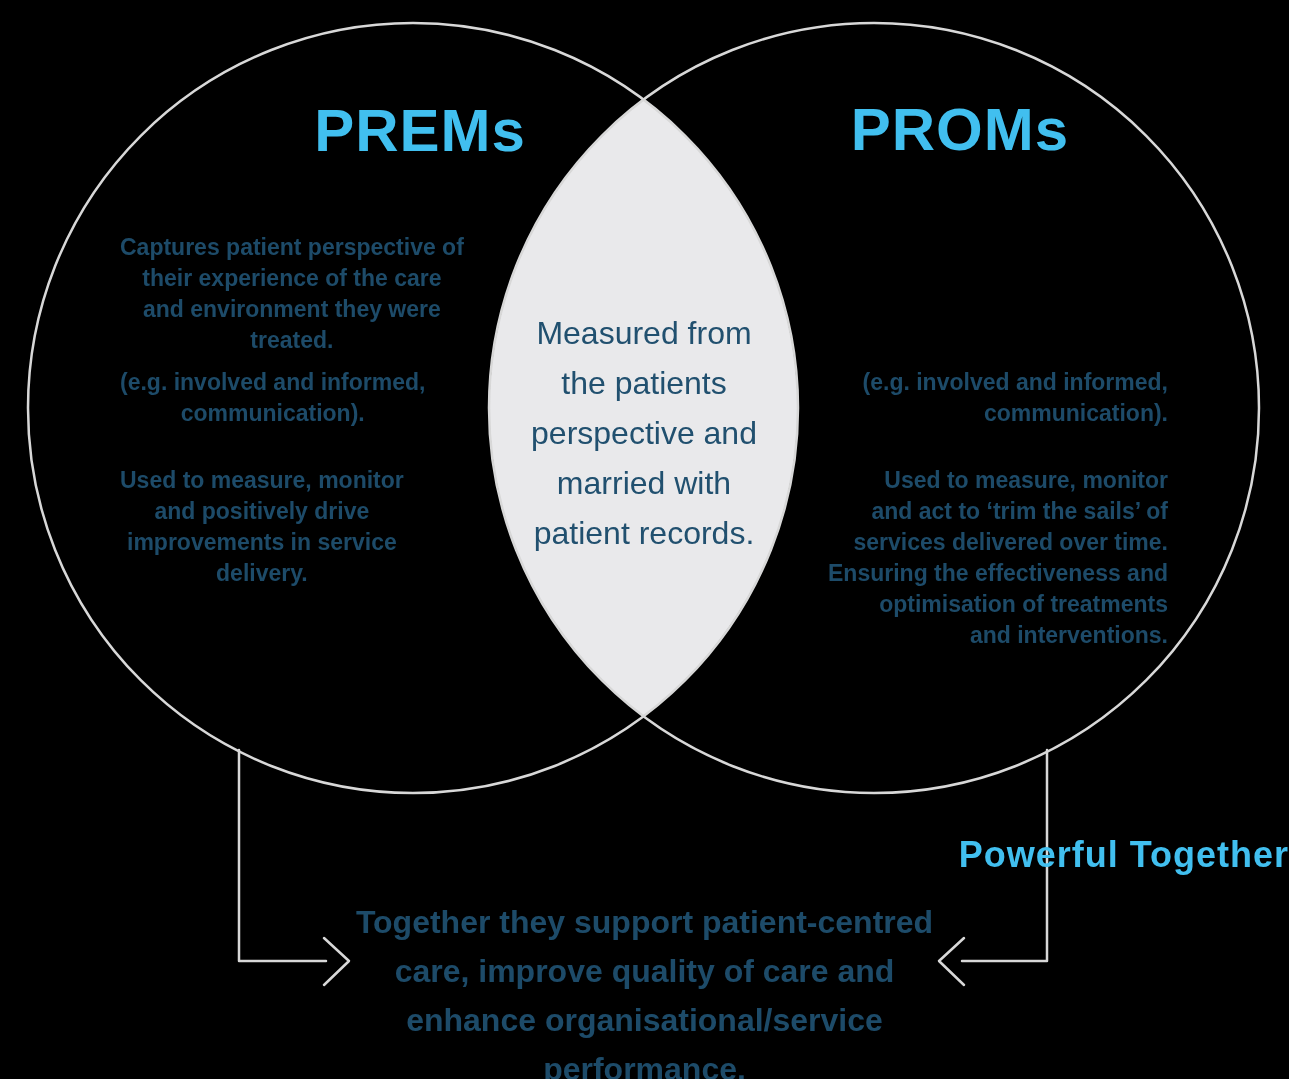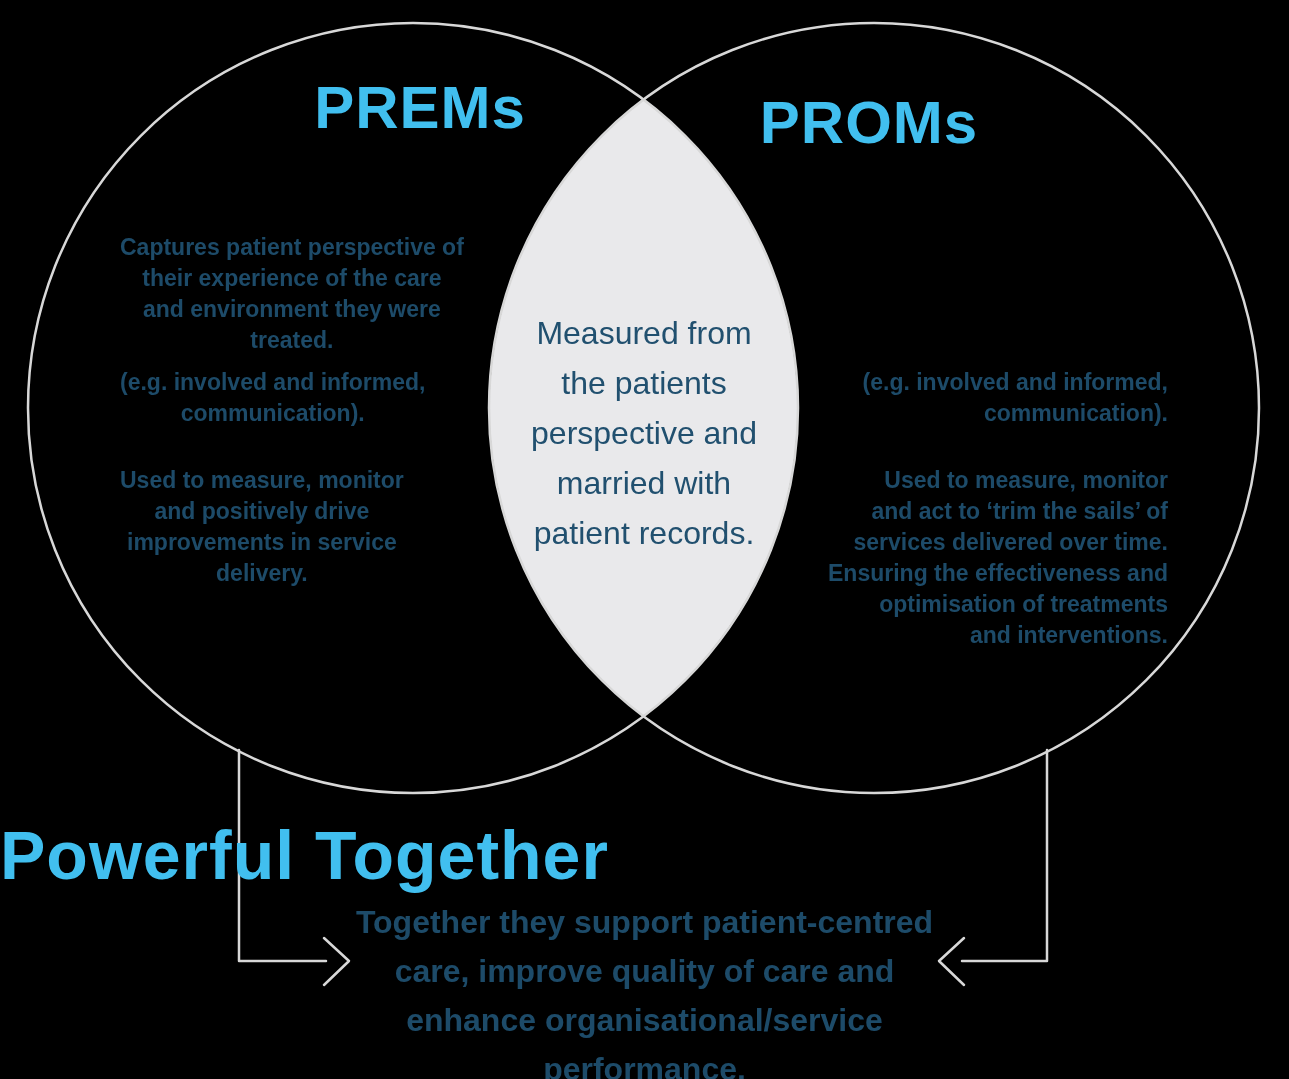--- a/index.html
+++ b/index.html
@@ -22,40 +22,40 @@
   .stage svg{position:absolute;left:0;top:0;}
   .lens{fill:var(--lens-fill);stroke:none;}
   .circle-outline{fill:none;stroke:var(--line);stroke-width:2.5;}
   .connector{fill:none;stroke:var(--line);stroke-width:2.5;stroke-linecap:round;stroke-linejoin:round;}
   .txt{position:absolute;white-space:pre-line;}
   .venn-title{
     width:400px;text-align:center;
     font-size:60px;line-height:70px;font-weight:bold;
     color:var(--accent-blue);letter-spacing:1px;
   }
-  .title-prems{left:220px;top:73px;}
-  .title-proms{left:669px;top:88px;}
+  .title-prems{left:220px;top:96px;}
+  .title-proms{left:669px;top:95px;text-align:right;}
   .body-copy{
     font-size:23px;line-height:31px;font-weight:600;
     color:var(--navy);
   }
   .left-col{left:120px;text-align:center;}
   .right-col{right:121px;text-align:right;}
   .block-a{top:232px;}
   .block-a-r{top:231px;}
   .block-b{top:367px;}
   .block-c{top:465px;}
   .lens-copy{
     left:474px;top:308px;width:340px;text-align:center;
     font-size:32px;line-height:50px;font-weight:normal;
     color:var(--navy-bright);
   }
   .footer-title{
-    left:0;width:1289px;top:822px;text-align:left;
-    font-size:68px;line-height:66px;font-weight:bold;
+    left:0;width:1289px;top:822px;text-align:right;
+    font-size:36px;line-height:66px;font-weight:bold;
     color:var(--accent-blue);letter-spacing:1px;
   }
   .footer-text{
     left:0;width:1289px;top:898px;text-align:center;
     font-size:32px;line-height:49px;font-weight:bold;
     color:var(--navy);
   }
 </style>
 </head>
 <body>

